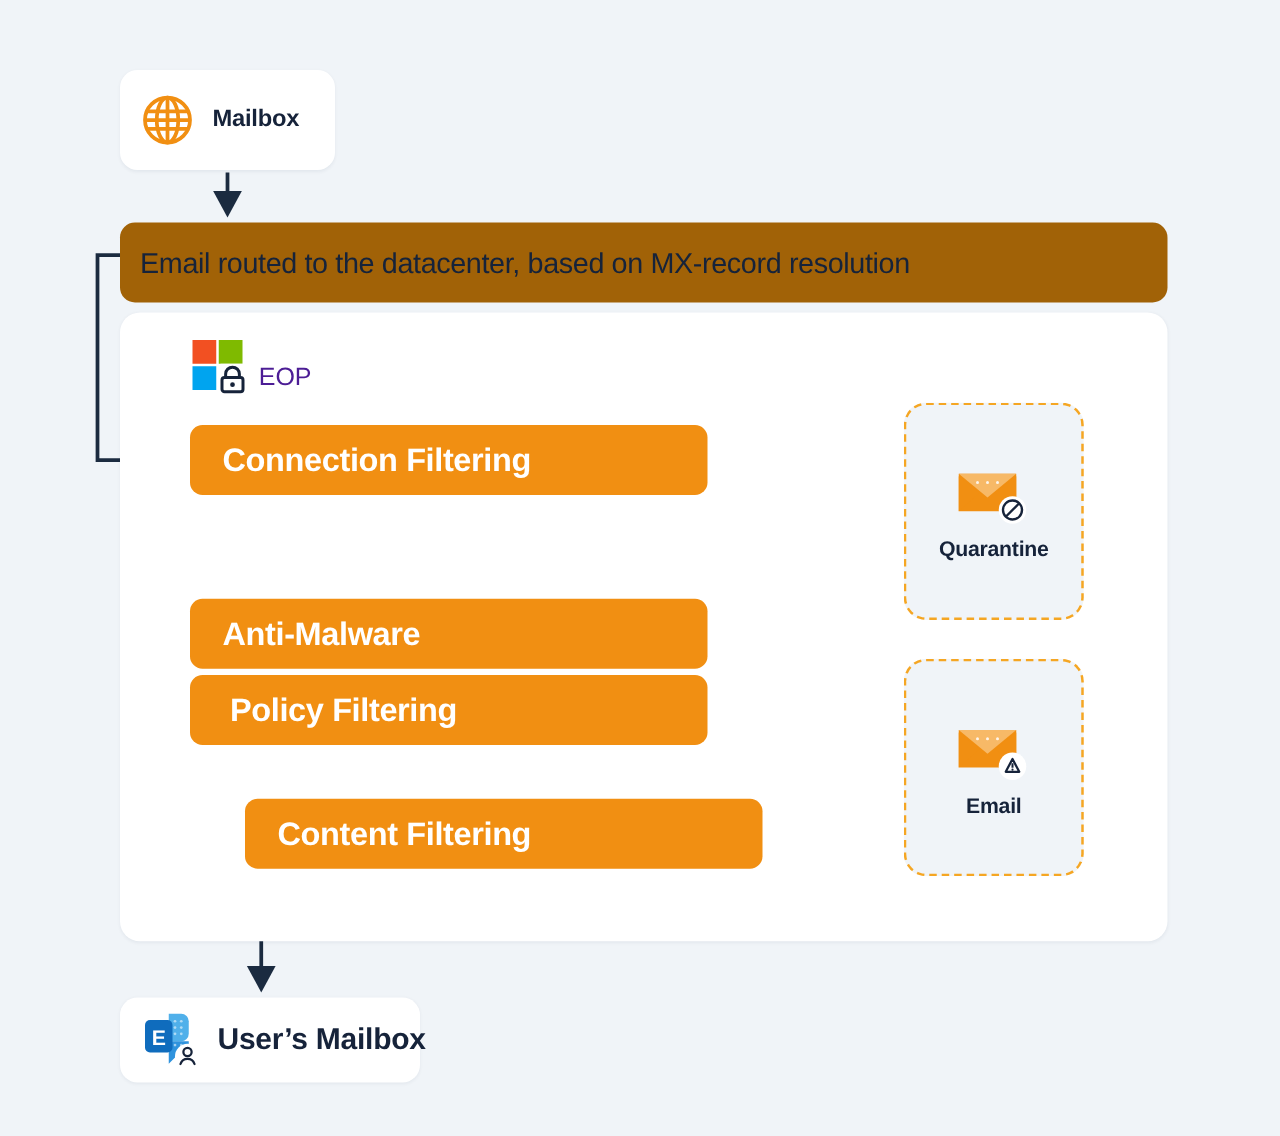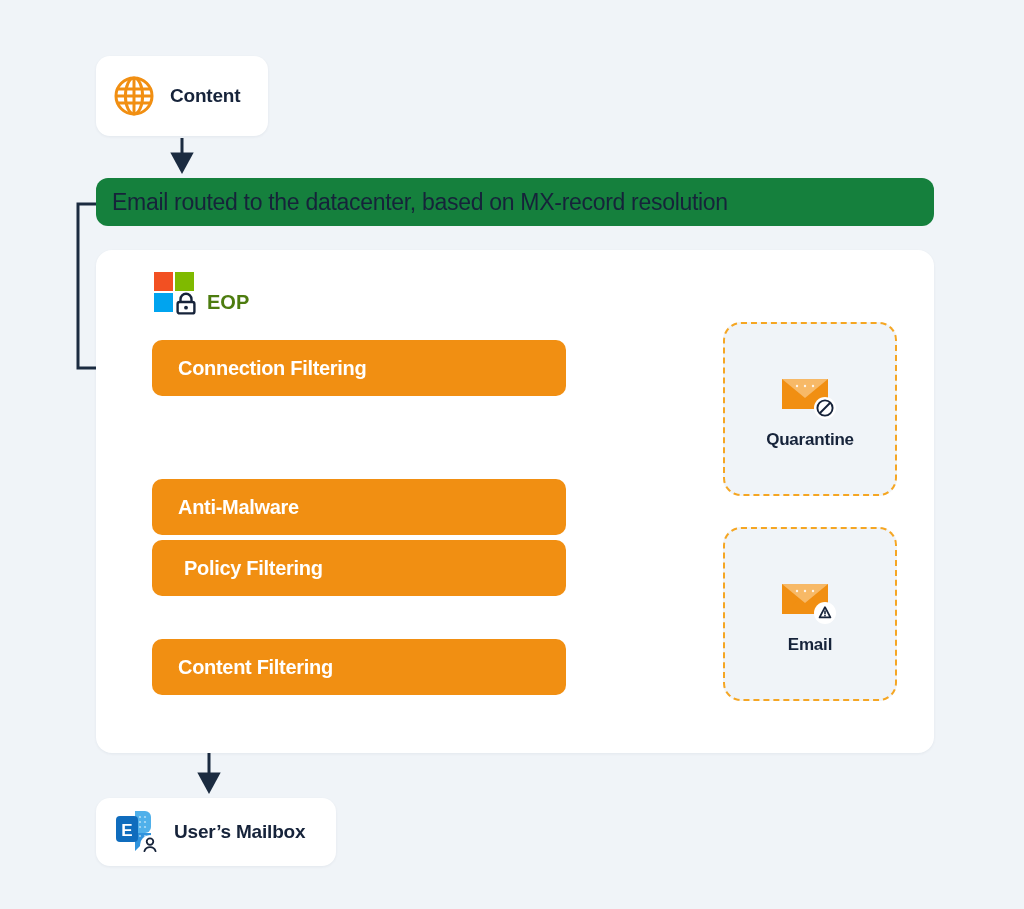--- a/index.html
+++ b/index.html
@@ -45,22 +45,22 @@
     font-size: 19px;
     font-weight: bold;
     letter-spacing: -0.2px;
     color: #16233a;
     white-space: nowrap;
   }
 
   
   #route-banner {
     left: 96px; top: 178px;
-    width: 838px; height: 48px;
-    background: #15803d;
+    width: 838px; height: 64px;
+    background: #a16207;
     border-radius: 12px;
     display: flex;
     align-items: center;
     padding-left: 16px;
     box-sizing: border-box;
   }
   #route-banner-text {
     font-size: 23px;
     font-weight: 400;
     color: #16233a;
@@ -77,55 +77,55 @@
 
   
   #eop-brand {
     left: 152px; top: 270px;
     display: flex;
     align-items: flex-end;
     gap: 9px;
   }
   #eop-label {
     font-size: 20px;
-    font-weight: bold;
-    color: #4d7c0f;
+    font-weight: normal;
+    color: #4c1d95;
     line-height: 1;
     position: relative;
     top: -4px;
   }
 
   
   .stage-box {
     left: 152px;
     width: 414px;
     height: 56px;
     background: #f18f12;
     border-radius: 10px;
     display: flex;
     align-items: center;
     padding-left: 26px;
     box-sizing: border-box;
   }
   .stage-box-label {
     color: #ffffff;
-    font-size: 20px;
+    font-size: 26px;
     font-weight: bold;
     letter-spacing: -0.3px;
     white-space: nowrap;
   }
   #stage-box-0 { top: 340px; }
   #stage-box-1 { top: 440px; margin-top: 39px; }
   #stage-box-2 { top: 540px; padding-left: 32px; }
-  #stage-box-3 { top: 639px; }
+  #stage-box-3 { top: 639px; margin-left: 44px; }
 
   
   .outcome-box {
     left: 723px;
-    width: 174px;
+    width: 144px;
     height: 174px;
     background: #f0f4f8;
     border: 2px dashed #f5a623;
     border-radius: 18px;
     display: flex;
     flex-direction: column;
     align-items: center;
     justify-content: center;
     box-sizing: border-box;
   }
@@ -143,21 +143,21 @@
   #mailbox-card {
     left: 96px; top: 798px;
     width: 240px; height: 68px;
     display: flex;
     align-items: center;
     gap: 12px;
     padding-left: 14px;
     box-sizing: border-box;
   }
   #mailbox-label {
-    font-size: 19px;
+    font-size: 24px;
     font-weight: bold;
     color: #16233a;
     letter-spacing: -0.2px;
     white-space: nowrap;
   }
 
   
   #connectors {
     left: 0; top: 0;
     width: 1024px; height: 909px;
@@ -216,21 +216,21 @@
         <g fill="none" stroke="#f18f12" stroke-width="3">
           <circle cx="24" cy="24" r="18"></circle>
           <ellipse cx="24" cy="24" rx="8.6" ry="18"></ellipse>
           <line x1="24" y1="6" x2="24" y2="42"></line>
           <line x1="6.6" y1="17" x2="41.4" y2="17"></line>
           <line x1="6" y1="24" x2="42" y2="24"></line>
           <line x1="6.6" y1="31" x2="41.4" y2="31"></line>
         </g>
       </svg>
     </span>
-    <span id="internet-label">Content</span>
+    <span id="internet-label">Mailbox</span>
   </div>
 
   <div class="abs" id="route-banner">
     <span id="route-banner-text">Email routed to the datacenter, based on MX-record resolution</span>
   </div>
 
   <div class="abs white-card" id="eop-panel"></div>
 
   <div class="abs" id="eop-brand">
     <span>

